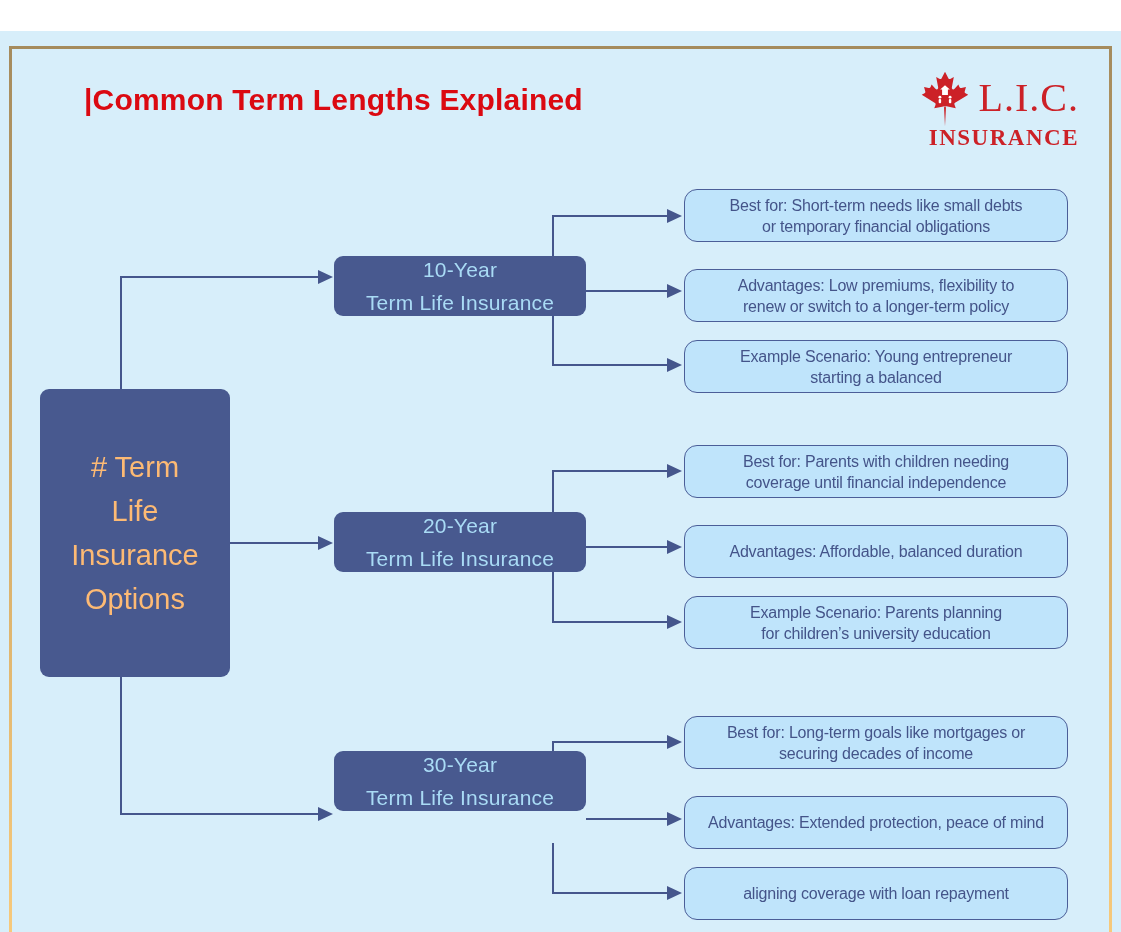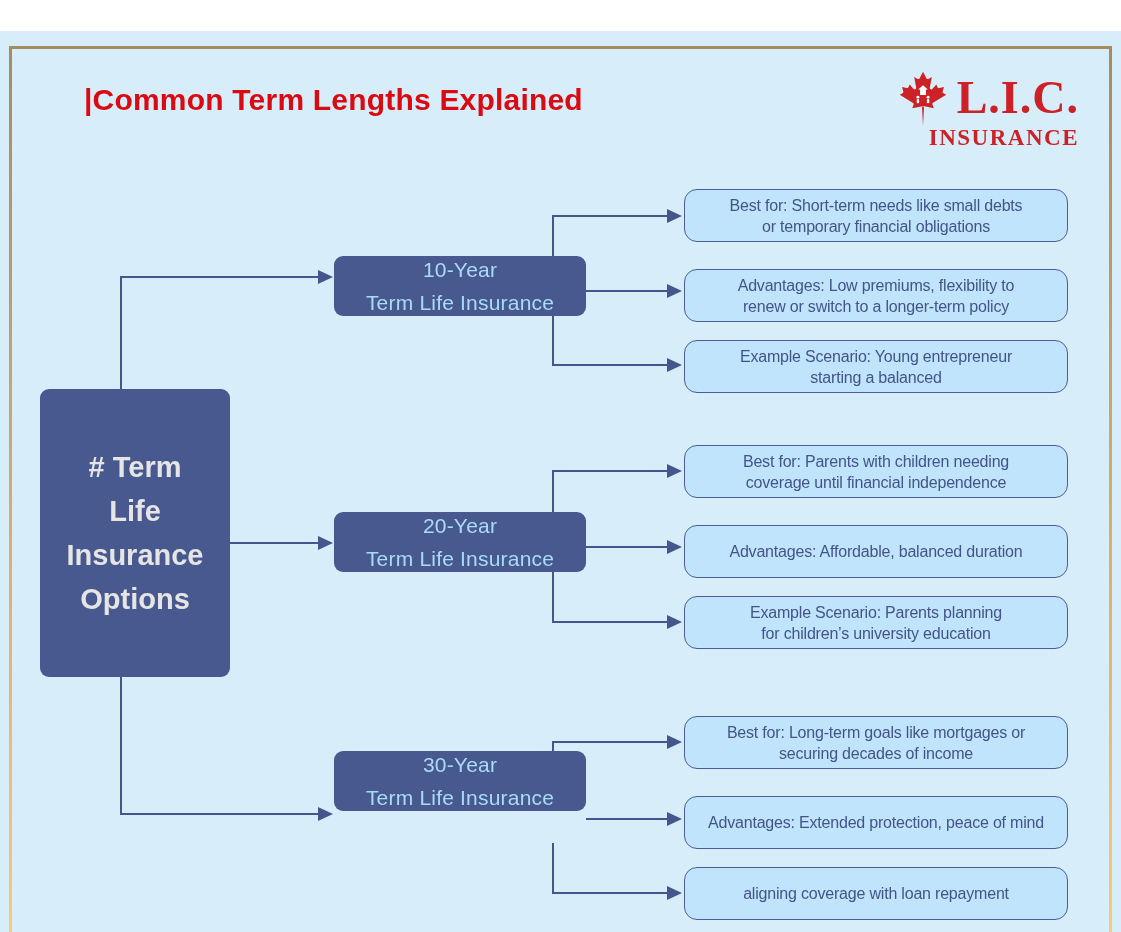--- a/index.html
+++ b/index.html
@@ -15,28 +15,28 @@
     border:3px solid;
     border-image:linear-gradient(180deg,#A58B5D 0%,#D8B06C 55%,#F8CA7C 100%) 1;
     pointer-events:none;z-index:1;
   }
   .title{
     position:absolute;left:84px;top:52px;
     font-size:30px;font-weight:bold;color:#DB0911;letter-spacing:0.2px;z-index:2;
   }
   .logo{position:absolute;top:38px;right:42px;display:flex;flex-direction:column;align-items:flex-end;color:#CC2127;z-index:2;}
   .logo-row{display:flex;align-items:center;gap:3px;}
-  .logo-name{font-family:"Liberation Serif","DejaVu Serif",serif;font-weight:bold;font-size:46px;letter-spacing:1px;line-height:42px;}
+  .logo-name{font-family:"Liberation Serif","DejaVu Serif",serif;font-weight:normal;font-size:40px;letter-spacing:1px;line-height:42px;}
   .logo-sub{font-family:"Liberation Serif","DejaVu Serif",serif;font-weight:bold;font-size:23px;letter-spacing:1.5px;margin-top:-2px;}
   .connectors{position:absolute;left:0;top:0;z-index:1;pointer-events:none;}
   .root-box{
     position:absolute;left:40px;top:358px;width:190px;height:288px;
     background:#48598F;border-radius:9px;z-index:2;
     display:flex;flex-direction:column;justify-content:center;align-items:center;
-    color:#e5e5e5;font-size:29px;font-weight:bold;line-height:44px;text-align:center;
+    color:#fdba74;font-size:29px;font-weight:normal;line-height:44px;text-align:center;
   }
   .root-box span{display:block;}
   .year{
     position:absolute;left:334px;width:252px;height:60px;
     background:#48598F;border-radius:9px;z-index:2;
     display:flex;flex-direction:column;justify-content:space-between;align-items:center;
     color:#A9DBF5;font-size:21px;line-height:27px;text-align:center;letter-spacing:0.2px;
   }
   .year span{display:block;}
   .y1{top:225px}.y2{top:481px}.y3{top:720px}

